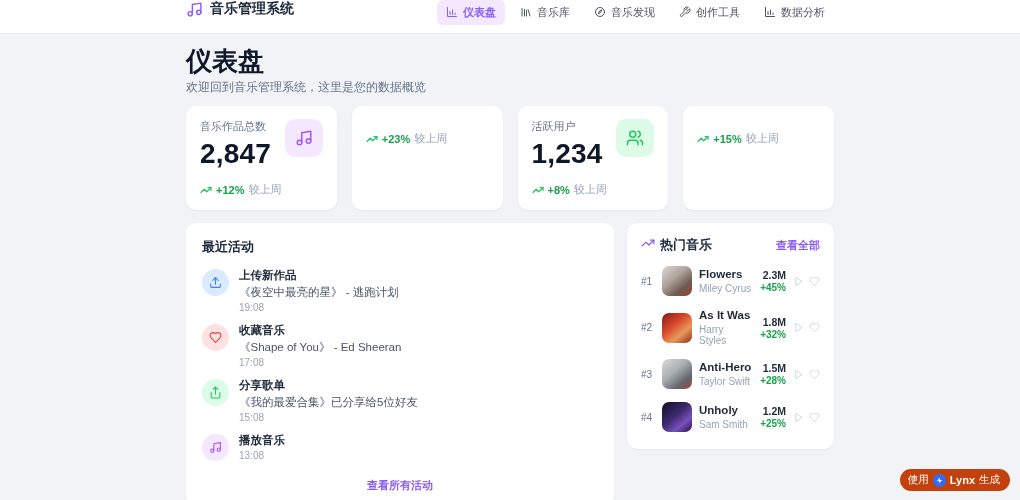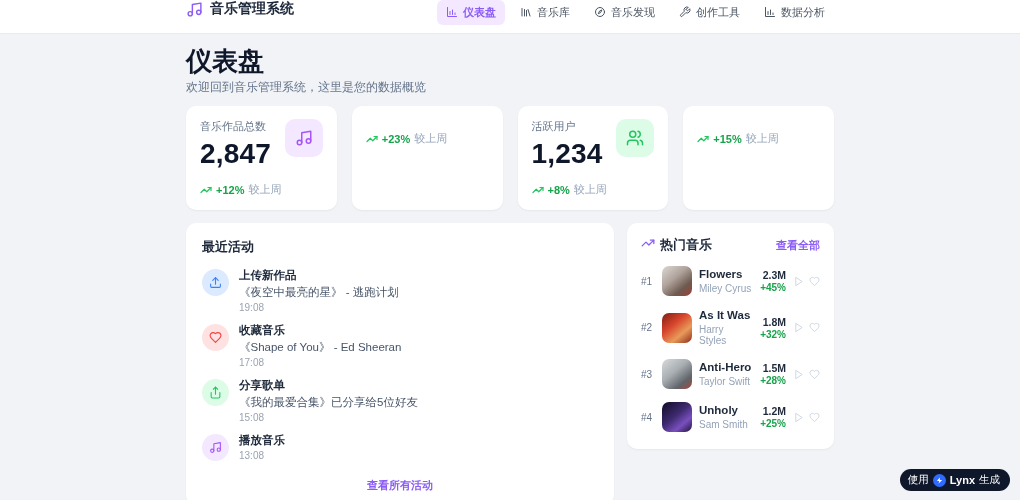--- a/index.html
+++ b/index.html
@@ -68,21 +68,21 @@
   .art4 { background:linear-gradient(140deg,#120b26 0%,#3d2a6e 45%,#7a4fbf 72%,#1d1438 100%); }
   .song-info { flex:1 1 auto; min-width:0; }
   .song-title { font-size:11.5px; font-weight:bold; color:#1e293b; line-height:13px; }
   .song-artist { font-size:10px; color:#94a3b8; margin-top:2px; }
   .song-stats { text-align:right; flex:0 0 auto; }
   .song-plays { font-size:10.5px; font-weight:bold; color:#1e293b; line-height:12px; }
   .song-change { font-size:10px; color:#16a34a; font-weight:bold; margin-top:1px; }
   .song-actions { display:flex; align-items:center; gap:5px; color:#cbd5e1; flex:0 0 auto; }
   .mini-btn { display:flex; cursor:pointer; }
   
-  .lynx-badge { position:fixed; right:10px; bottom:9px; background:#0f172a; color:#ffffff; border-radius:999px; padding:4px 10px 4px 8px; display:flex; align-items:center; gap:4px; font-size:10.5px; cursor:pointer; }
+  .lynx-badge { position:fixed; right:10px; bottom:9px; background:#c2410c; color:#ffffff; border-radius:999px; padding:4px 10px 4px 8px; display:flex; align-items:center; gap:4px; font-size:10.5px; cursor:pointer; }
   .lynx-ic { width:13px; height:13px; border-radius:50%; background:#2f6bff; display:flex; align-items:center; justify-content:center; }
   .lynx-brand { font-weight:bold; font-size:11px; }
 </style>
 </head>
 <body>
 
 <header class="topbar">
   <div class="topbar-inner">
     <div class="brand">
       <span>

